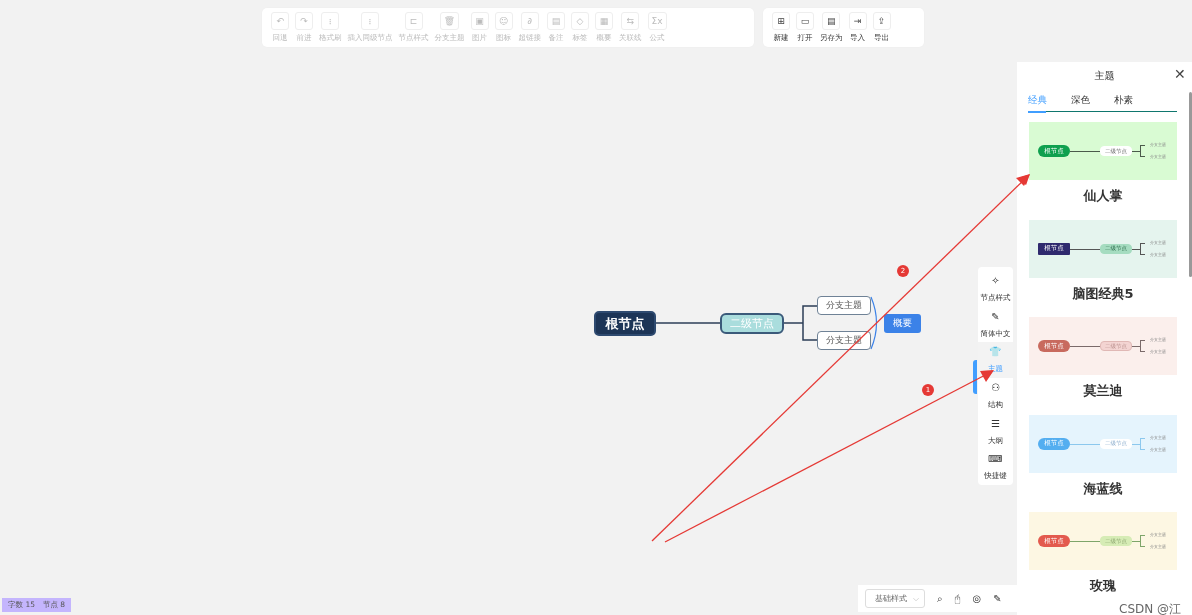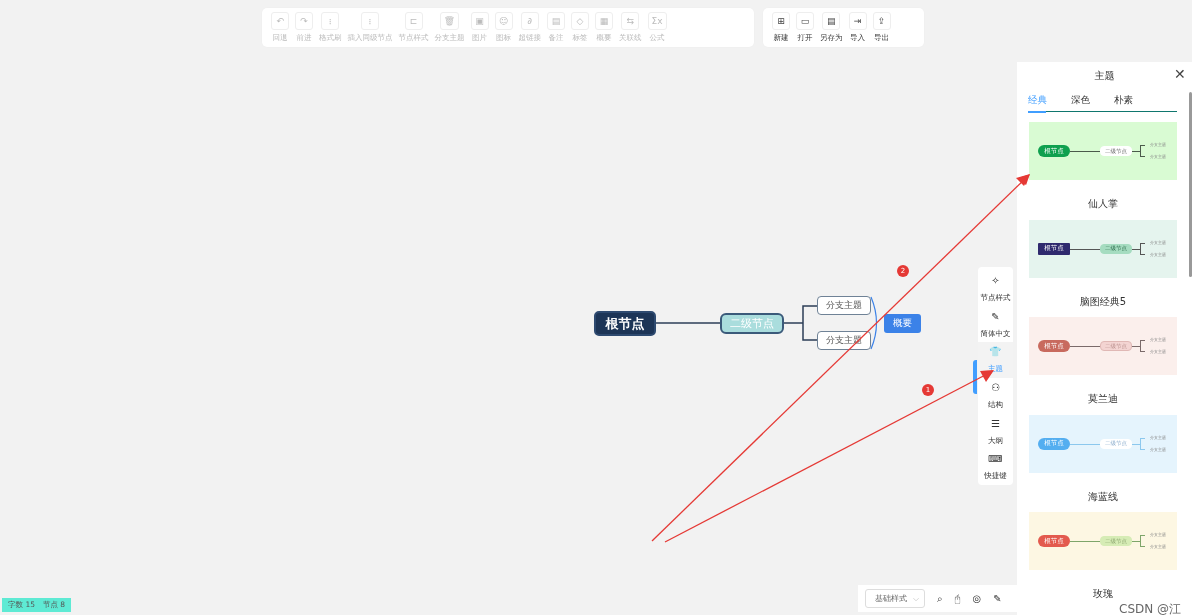--- a/index.html
+++ b/index.html
@@ -35,30 +35,30 @@
   .panel-close { position: absolute; left: 157px; top: 4px; font-size: 14px; color: #444; cursor: pointer; }
   .panel-tabs { position: absolute; left: 11px; top: 32px; width: 149px; height: 18px; border-bottom: 1px solid #0f766e; display: flex; }
   .panel-tab { font-size: 9.5px; color: #333; margin-right: 24px; cursor: pointer; position: relative; height: 18px; }
   .panel-tab.active { color: #409eff; }
   .panel-tab.active::after { content: ""; position: absolute; left: 0; bottom: -1px; width: 18px; height: 2px; background: #409eff; }
   .panel-scroll { position: absolute; left: 172px; top: 30px; width: 3px; height: 185px; background: #999; border-radius: 2px; }
   .panel-scroll-top { position: absolute; left: 172px; top: 33px; font-size: 5px; color: #555; }
 
   .theme { position: absolute; left: 12px; width: 148px; cursor: pointer; }
   .theme-preview { width: 148px; height: 58px; position: relative; }
-  .theme-name { text-align: center; font-size: 10px; color: #333; margin-top: 17px; }
+  .theme-name { text-align: center; font-size: 13px; color: #333; margin-top: 7px; font-weight: bold; }
   .tp-root { position: absolute; left: 9px; top: 23px; width: 32px; height: 12px; font-size: 6.5px; color: #fff; display: flex; align-items: center; justify-content: center; }
   .tp-line { position: absolute; left: 41px; top: 29px; width: 30px; height: 1px; }
   .tp-second { position: absolute; left: 71px; top: 24px; width: 32px; height: 10px; font-size: 5.5px; display: flex; align-items: center; justify-content: center; }
   .tp-line2 { position: absolute; left: 103px; top: 29px; width: 8px; height: 1px; }
   .tp-brace { position: absolute; left: 111px; top: 23px; width: 5px; height: 12px; border: 1px solid; border-right: none; }
   .tp-b1, .tp-b2 { position: absolute; left: 121px; font-size: 4px; color: #888; white-space: nowrap; }
   .tp-b1 { top: 20px; } .tp-b2 { top: 32px; }
 
-  .bottom-left { position: absolute; left: 2px; top: 598px; height: 14px; background: #5eead4; padding: 0 6px; font-size: 7.5px; color: #555; display: flex; align-items: center; gap: 8px; }
+  .bottom-left { position: absolute; left: 2px; top: 598px; height: 14px; background: #c4b5fd; padding: 0 6px; font-size: 7.5px; color: #555; display: flex; align-items: center; gap: 8px; }
   .bottom-bar { position: absolute; left: 858px; top: 585px; width: 170px; height: 27px; background: #fff; display: flex; align-items: center; padding-left: 7px; }
   .lang-select { width: 60px; height: 19px; border: 1px solid #ddd; border-radius: 3px; font-size: 8px; color: #666; display: flex; align-items: center; justify-content: space-between; padding: 0 5px 0 9px; cursor: pointer; }
   .bb-icon { margin-left: 12px; font-size: 10px; color: #333; cursor: pointer; }
   .watermark { position: absolute; left: 1119px; top: 601px; font-size: 12px; color: #666; }
 
   .annot-badge { position: absolute; width: 12px; height: 12px; border-radius: 6px; background: #e53935; color: #fff; font-size: 7px; display: flex; align-items: center; justify-content: center; }
   svg.overlay { position: absolute; left: 0; top: 0; pointer-events: none; }
 </style>
 </head>
 <body>

